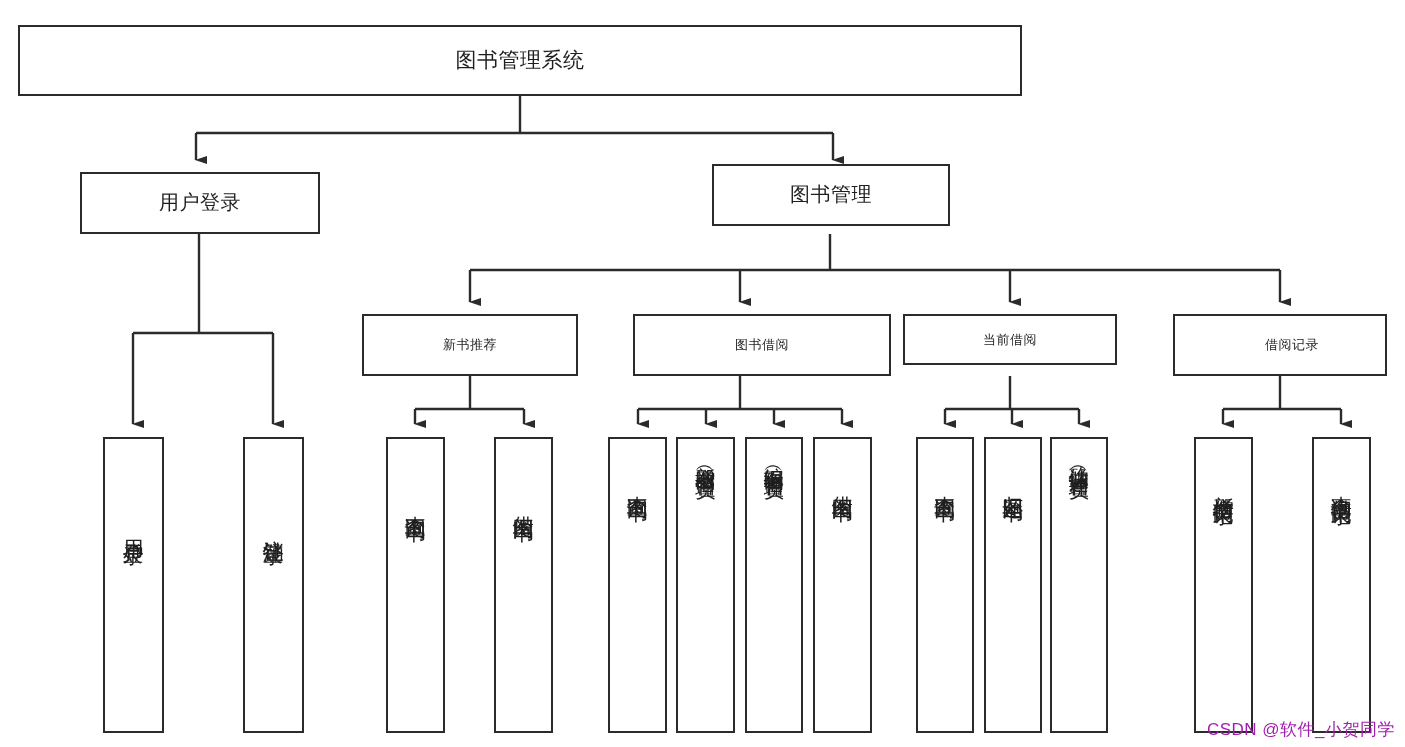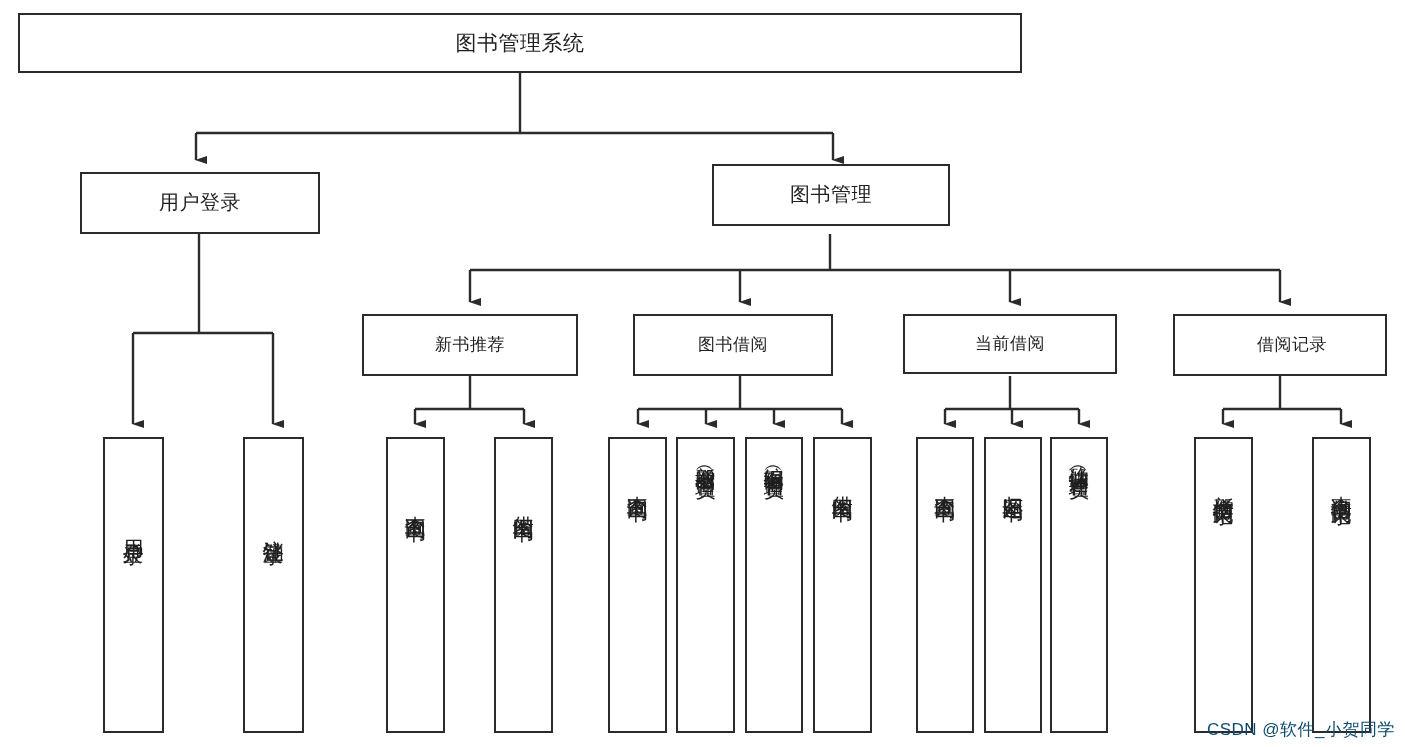--- a/index.html
+++ b/index.html
@@ -38,21 +38,21 @@
     justify-content: center;
     text-align: center;
   }
   .node .label {
     display: block;
     line-height: 1.18;
     letter-spacing: 0.5px;
   }
   .node.root .label { font-size: 21px; }
   .node.level2 .label { font-size: 20px; }
-  .node.level3 .label { font-size: 17px; }
+  .node.level3 .label { font-size: 13px; }
   .node.leaf {
     align-items: flex-start;
     justify-content: center;
     padding-top: 6px;
   }
   .node.leaf .label {
     writing-mode: vertical-rl;
     text-orientation: upright;
     font-size: 21px;
     line-height: 1.02;
@@ -62,21 +62,21 @@
   .node.leaf.tall-text .label { font-size: 20px; }
   .node.leaf.mid-start { padding-top: 84px; }
   .node.leaf.mid-start-b { padding-top: 60px; }
   .node.leaf.mid-start-c { padding-top: 40px; }
   .node.leaf.mid-start-d { padding-top: 12px; }
   .watermark {
     position: absolute;
     right: 10px;
     bottom: 6px;
     font-size: 17px;
-    color: #0c4a6e;
+    color: #a21caf;
     white-space: nowrap;
     letter-spacing: 0.5px;
   }
 </style>
 </head>
 <body>
 
 <div id="diagram">
 
   <svg class="connectors" viewBox="0 0 1405 747">
@@ -123,38 +123,38 @@
       <path d="M1012,409 L1012,424" marker-end="url(#arrow)"></path>
       <path d="M1079,409 L1079,424" marker-end="url(#arrow)"></path>
 
       <path d="M1280,376 L1280,409"></path>
       <path d="M1223,409 L1341,409"></path>
       <path d="M1223,409 L1223,424" marker-end="url(#arrow)"></path>
       <path d="M1341,409 L1341,424" marker-end="url(#arrow)"></path>
     </g>
   </svg>
 
-  <div class="node root" style="left:18px; top:13px; width:1004px; height:60px;font-family:Liberation Serif, serif;">
+  <div class="node root" style="left:18px; top:25px; width:1004px; height:71px;font-family:Liberation Serif, serif;">
     <span class="label">图书管理系统</span>
   </div>
 
   <div class="node level2" style="left:80px; top:172px; width:240px; height:62px;">
     <span class="label">用户登录</span>
   </div>
   <div class="node level2" style="left:712px; top:164px; width:238px; height:62px;">
     <span class="label">图书管理</span>
   </div>
 
   <div class="node level3" style="left:362px; top:314px; width:216px; height:62px;">
     <span class="label">新书推荐</span>
   </div>
-  <div class="node level3" style="left:633px; top:314px; width:200px; height:62px;">
+  <div class="node level3" style="left:633px; top:314px; width:258px; height:62px;">
     <span class="label">图书借阅</span>
   </div>
-  <div class="node level3" style="left:903px; top:314px; width:214px; height:60px;">
+  <div class="node level3" style="left:903px; top:314px; width:214px; height:51px;">
     <span class="label">当前借阅</span>
   </div>
   <div class="node level3" style="left:1173px; top:314px; width:214px; height:62px;padding-left:24px;">
     <span class="label">借阅记录</span>
   </div>
 
   <div class="node leaf mid-start" style="left:103px; top:437px; width:61px; height:296px;">
     <span class="label">用户登录</span>
   </div>
   <div class="node leaf mid-start" style="left:243px; top:437px; width:61px; height:296px;">

